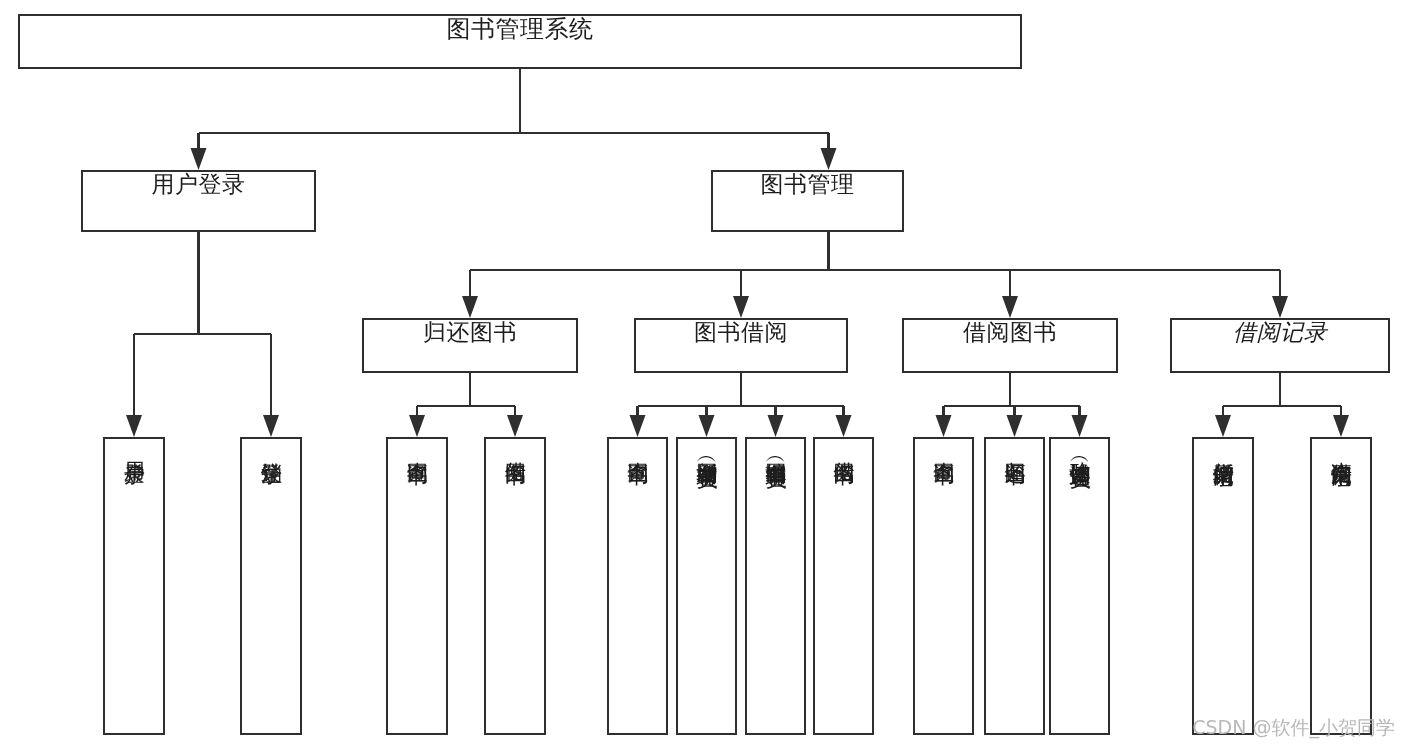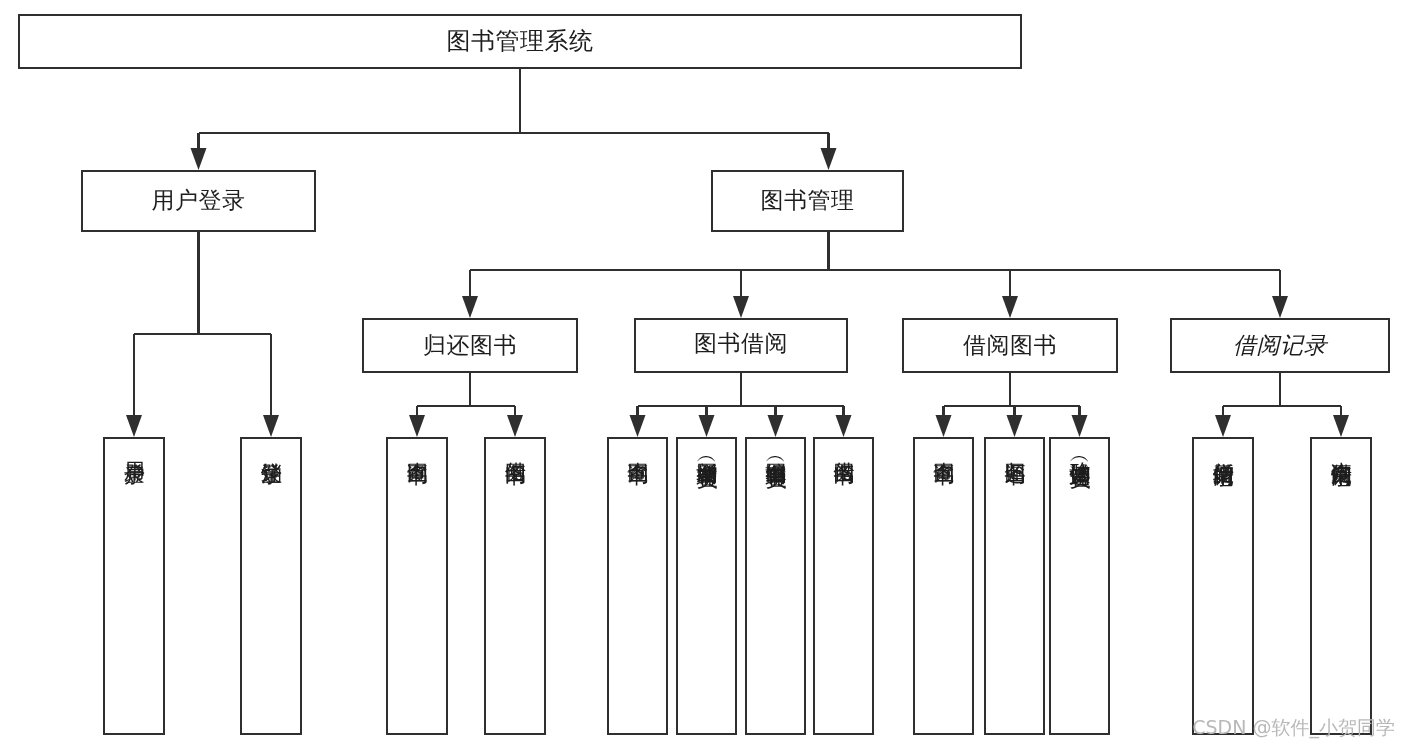--- a/index.html
+++ b/index.html
@@ -22,21 +22,21 @@
     width: 1405px;
     height: 747px;
     pointer-events: none;
   }
   .node {
     position: absolute;
     box-sizing: border-box;
     border: 2px solid #2f2f2f;
     background: #ffffff;
     display: flex;
-    align-items: center;
+    align-items: flex-start;
     justify-content: center;
     color: #1d1d1d;
   }
   .node.horiz .label {
     font-size: 23px;
     line-height: 1.1;
     letter-spacing: 0.5px;
     white-space: nowrap;
   }
   .node.vert {
@@ -132,21 +132,21 @@
       </div>
       <div class="node horiz" style="left: 81px; top: 170px; width: 235px; height: 62px;">
         <span class="label">用户登录</span>
       </div>
       <div class="node horiz" style="left: 711px; top: 170px; width: 193px; height: 62px;">
         <span class="label">图书管理</span>
       </div>
       <div class="node horiz" style="left: 362px; top: 318px; width: 216px; height: 55px;">
         <span class="label">归还图书</span>
       </div>
-      <div class="node horiz" style="left: 634px; top: 318px; width: 214px; height: 55px; font-family: Liberation Mono, monospace;">
+      <div class="node horiz" style="left: 634px; top: 318px; width: 214px; height: 55px;">
         <span class="label">图书借阅</span>
       </div>
       <div class="node horiz" style="left: 902px; top: 318px; width: 216px; height: 55px;">
         <span class="label">借阅图书</span>
       </div>
       <div class="node horiz" style="left: 1170px; top: 318px; width: 220px; height: 55px; font-style: italic;">
         <span class="label">借阅记录</span>
       </div>
       <div class="node vert" style="left: 103px; top: 437px; width: 62px; height: 298px;">
         <span class="label">用户登录</span>

